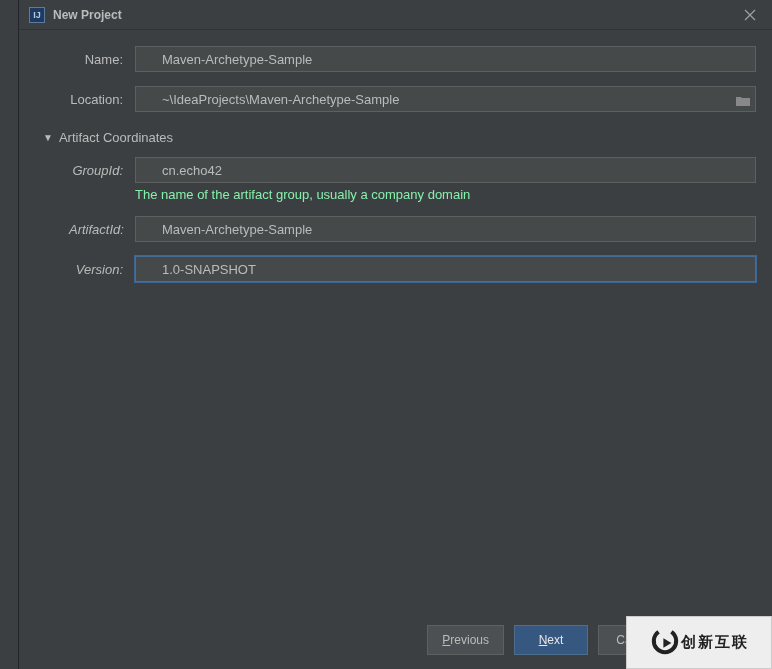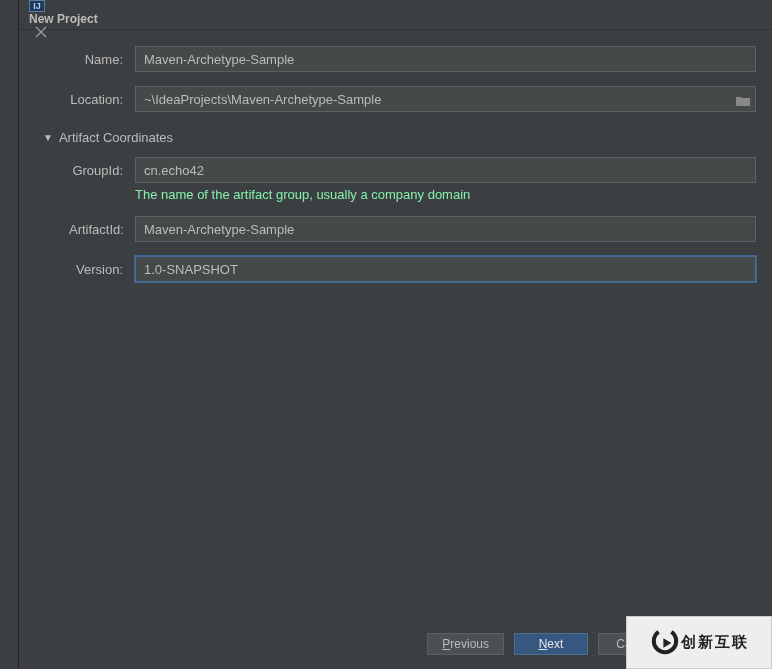--- a/index.html
+++ b/index.html
@@ -32,25 +32,25 @@
       width: 754px;
       height: 669px;
       background: #3c3f41;
       display: flex;
       flex-direction: column;
       border-left: 1px solid #22242a;
     }
     .titlebar {
       height: 30px;
       display: flex;
+      align-items: center;
       padding: 0 10px;
       background: #3c3f41;
       border-bottom: 1px solid #323232;
       color: #bbbbbb;
-      flex-direction: column;
     }
     .titlebar .icon {
       width: 16px;
       height: 16px;
       background: #1e3a5f;
       border: 1px solid #5a7ca0;
       margin-right: 8px;
       display: flex;
       align-items: center;
       justify-content: center;
@@ -92,21 +92,21 @@
     .form-row .field-wrap {
       flex: 1;
       position: relative;
     }
     .text-field {
       width: 100%;
       height: 26px;
       background: #45494a;
       border: 1px solid #5e6060;
       color: #bbbbbb;
-      padding: 0 8px;
+      padding: 0 26px;
       font-size: 13px;
       font-family: inherit;
       outline: none;
     }
     .text-field.focused {
       border: 1px solid #466d94;
       box-shadow: 0 0 0 1px #3b6696;
     }
     .location-icon {
       position: absolute;
@@ -127,38 +127,39 @@
     .section-header .arrow {
       margin-right: 6px;
       font-size: 10px;
       color: #bbbbbb;
     }
     .indented {
       margin-left: 34px;
     }
     .indented .label {
       width: 66px;
+      font-style: italic;
     }
     .hint {
       color: #86efac;
       font-size: 13px;
       margin-left: 100px;
       margin-top: -10px;
       margin-bottom: 14px;
     }
     .button-bar {
       display: flex;
       justify-content: flex-end;
       padding: 10px 16px 14px 16px;
       gap: 10px;
       background: #3c3f41;
     }
     .btn {
       min-width: 74px;
-      height: 22px;
+      height: 30px;
       border: 1px solid #5e6060;
       background: #4c5052;
       color: #bbbbbb;
       font-size: 12px;
       cursor: pointer;
       padding: 0 14px;
     }
     .btn.primary {
       background: #365880;
       border: 1px solid #4c708c;

